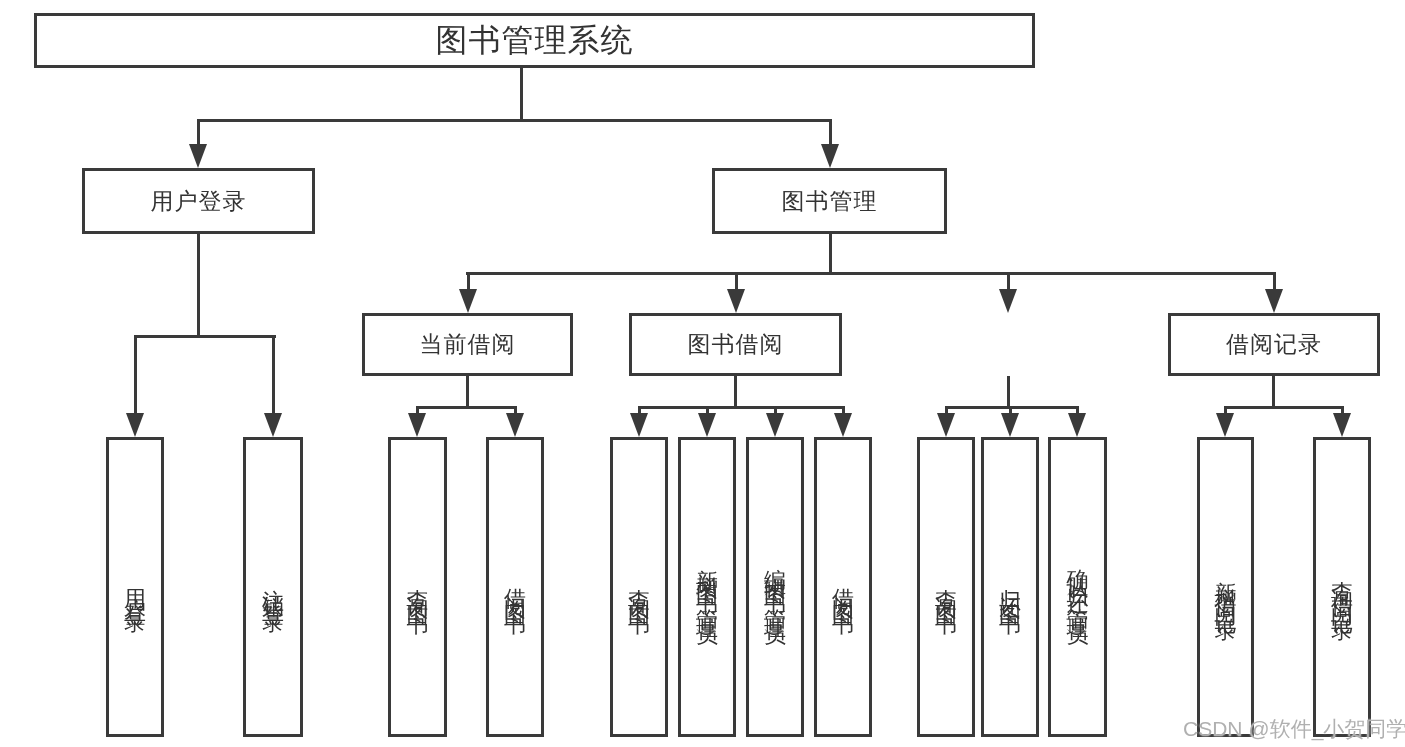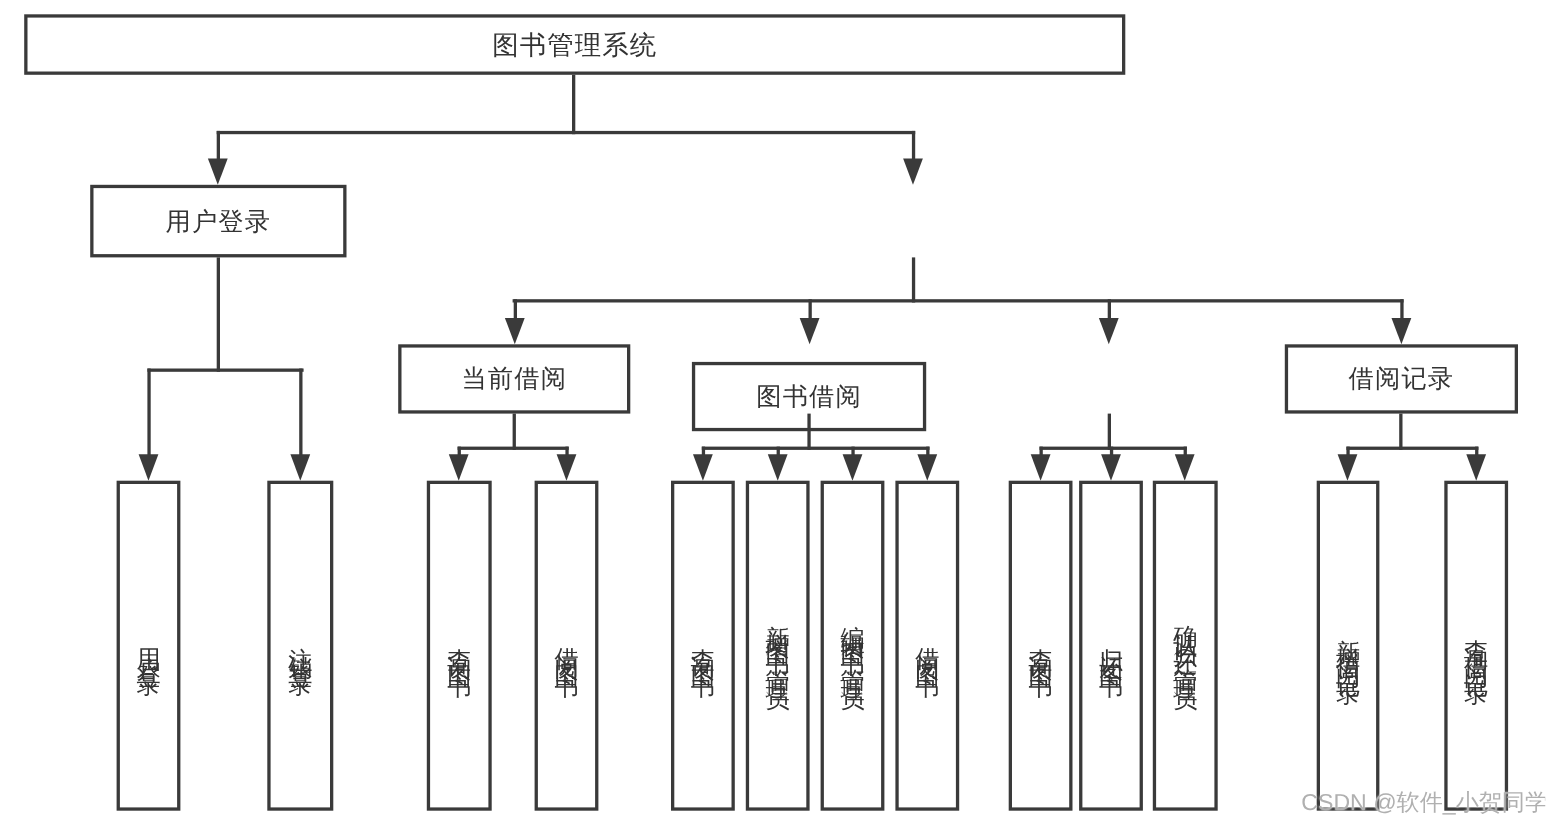--- a/index.html
+++ b/index.html
@@ -13,21 +13,21 @@
   #canvas{
     position:relative;width:1405px;height:747px;background:var(--canvas-bg);
     font-family:"Liberation Sans","DejaVu Sans",sans-serif;color:var(--text);
     overflow:hidden;
   }
   .box{
     position:absolute;box-sizing:border-box;background:var(--box-bg);
     border:3px solid var(--line);display:flex;align-items:center;justify-content:center;
     font-size:23px;letter-spacing:1px;white-space:nowrap;
   }
-  .root{font-size:24px;}
+  .root{font-size:32px;margin-left:12px;}
   .vbox{
     position:absolute;box-sizing:border-box;background:var(--box-bg);
     border:3px solid var(--line);display:flex;align-items:center;justify-content:center;
     writing-mode:vertical-rl;text-orientation:mixed;
     font-size:22px;letter-spacing:8px;line-height:1;
   }
   .hline,.vline{position:absolute;background:var(--line);}
   .vline{width:3px;}
   .hline{height:3px;}
   .arrow{
@@ -48,41 +48,42 @@
   <div class="box root" style="left:22px;top:13px;width:1001px;height:55px;">图书管理系统</div>
 
   <div class="vline" style="left:520px;top:68px;height:54px;"></div>
   <div class="hline" style="left:197px;top:119px;width:635px;"></div>
   <div class="vline" style="left:197px;top:119px;height:31px;"></div>
   <div class="arrow" style="left:189px;top:144px;"></div>
   <div class="vline" style="left:829px;top:119px;height:31px;"></div>
   <div class="arrow" style="left:821px;top:144px;"></div>
 
   <div class="box" style="left:82px;top:168px;width:233px;height:66px;">用户登录</div>
+  <div class="box" style="left:712px;top:168px;width:235px;height:66px;">图书管理</div>
 
   <div class="vline" style="left:197px;top:234px;height:104px;"></div>
   <div class="hline" style="left:134px;top:335px;width:142px;"></div>
   <div class="vline" style="left:134px;top:335px;height:82px;"></div>
   <div class="arrow" style="left:126px;top:413px;"></div>
   <div class="vline" style="left:272px;top:335px;height:82px;"></div>
   <div class="arrow" style="left:264px;top:413px;"></div>
 
   <div class="vline" style="left:829px;top:234px;height:41px;"></div>
   <div class="hline" style="left:466px;top:272px;width:810px;"></div>
   <div class="vline" style="left:467px;top:272px;height:23px;"></div>
   <div class="arrow" style="left:459px;top:289px;"></div>
   <div class="vline" style="left:735px;top:272px;height:23px;"></div>
   <div class="arrow" style="left:727px;top:289px;"></div>
   <div class="vline" style="left:1007px;top:272px;height:23px;"></div>
   <div class="arrow" style="left:999px;top:289px;"></div>
   <div class="vline" style="left:1273px;top:272px;height:23px;"></div>
   <div class="arrow" style="left:1265px;top:289px;"></div>
 
   <div class="box" style="left:362px;top:313px;width:211px;height:63px;">当前借阅</div>
-  <div class="box" style="left:629px;top:329px;width:213px;height:63px;">图书借阅</div>
+  <div class="box" style="left:629px;top:313px;width:213px;height:63px;">图书借阅</div>
   <div class="box" style="left:1168px;top:313px;width:212px;height:63px;">借阅记录</div>
 
   <div class="vline" style="left:466px;top:376px;height:33px;"></div>
   <div class="hline" style="left:416px;top:406px;width:101px;"></div>
   <div class="vline" style="left:416px;top:406px;height:12px;"></div>
   <div class="arrow" style="left:408px;top:413px;"></div>
   <div class="vline" style="left:514px;top:406px;height:12px;"></div>
   <div class="arrow" style="left:506px;top:413px;"></div>
 
   <div class="vline" style="left:734px;top:376px;height:33px;"></div>

